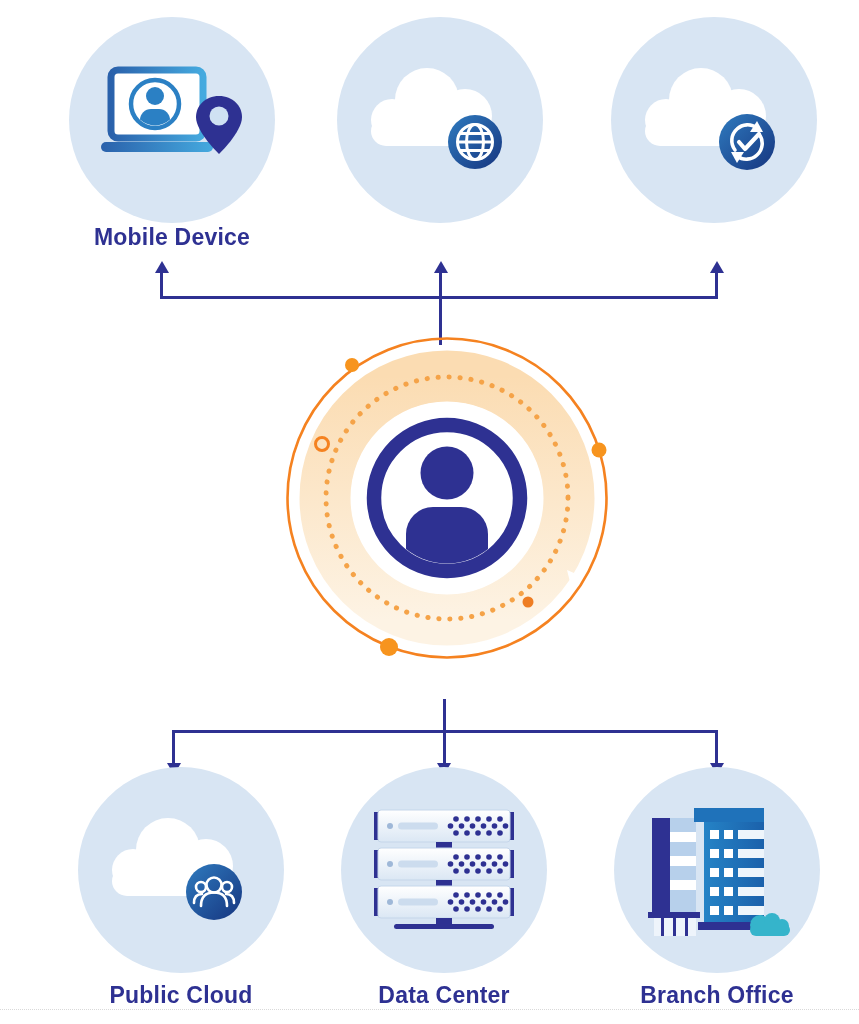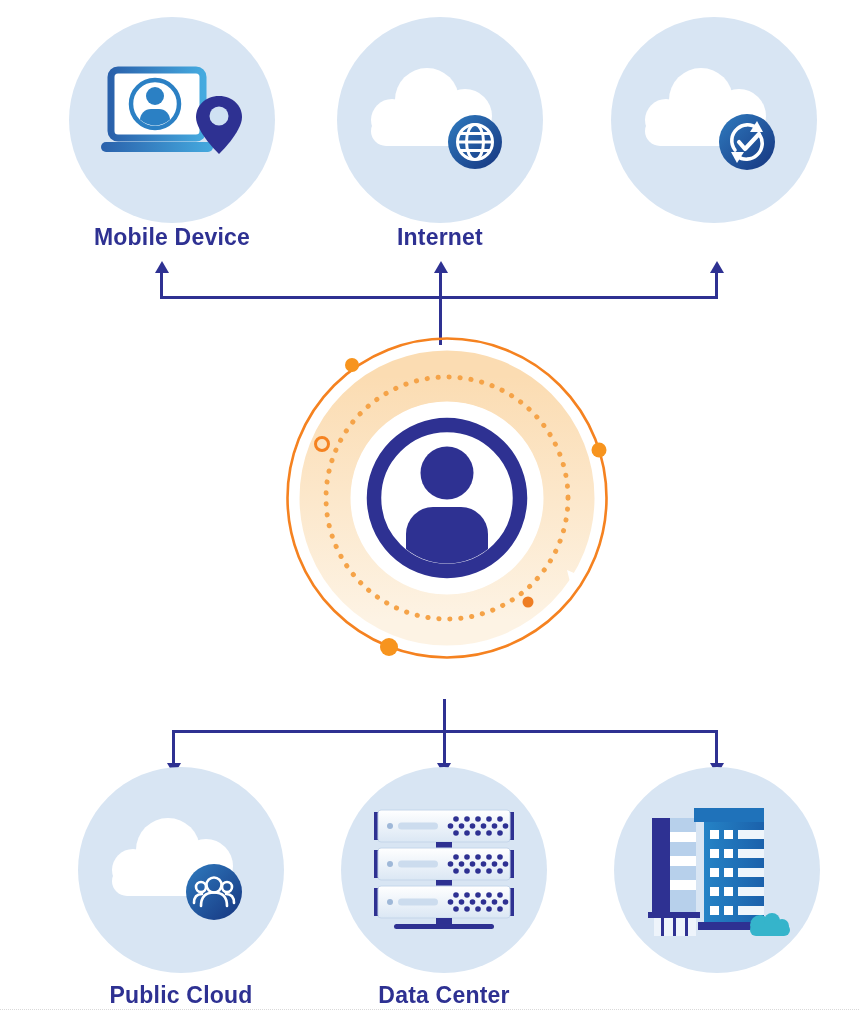--- a/index.html
+++ b/index.html
@@ -116,21 +116,20 @@
         <path d="M96 92 a15.5 15.5 0 0 1 2 -21 a15.5 15.5 0 0 1 20 -1" fill="none" stroke="#ffffff" stroke-width="3.6" stroke-linecap="round"></path>
         <polygon points="118,63 124,74 111,74" fill="#ffffff"></polygon>
         <path d="M120 76 a15.5 15.5 0 0 1 -2 21 a15.5 15.5 0 0 1 -20 1" fill="none" stroke="#ffffff" stroke-width="3.6" stroke-linecap="round"></path>
         <polygon points="98,105 92,94 105,94" fill="#ffffff"></polygon>
         <path d="M100 84 l6 7 l14 -15" fill="none" stroke="#ffffff" stroke-width="4.2" stroke-linecap="round" stroke-linejoin="round"></path>
       </g>
     </svg>
   </div>
 
   <div class="node-label" style="left:52px;top:224px;">Mobile Device</div>
-  <div class="node-label" style="left:320px;top:224px;">Internet</div>
 
   <div class="h-line" style="left:161px;top:296px;width:557px;"></div>
   <div class="v-line" style="left:160px;top:272px;height:27px;"></div>
   <div class="v-line" style="left:439px;top:272px;height:73px;"></div>
   <div class="v-line" style="left:715px;top:272px;height:27px;"></div>
   <div class="arrow-up" style="left:154.5px;top:261px;"></div>
   <div class="arrow-up" style="left:433.5px;top:261px;"></div>
   <div class="arrow-up" style="left:709.5px;top:261px;"></div>
 
   <svg class="hub" width="330" height="330" viewBox="-165 -165 330 330">
@@ -320,15 +319,16 @@
         <circle cx="118" cy="125" r="10"></circle>
         <circle cx="130" cy="121" r="8"></circle>
         <circle cx="140" cy="126" r="7"></circle>
         <rect x="108" y="124" width="40" height="12" rx="6"></rect>
       </g>
     </svg>
   </div>
 
   <div class="node-label" style="left:324px;top:982px;">Data Center</div>
   <div class="node-label" style="left:61px;top:982px;">Public Cloud</div>
+  <div class="node-label" style="left:597px;top:982px;">Branch Office</div>
 
   <div class="bottom-strip"></div>
 </div>
 
 </body></html>

